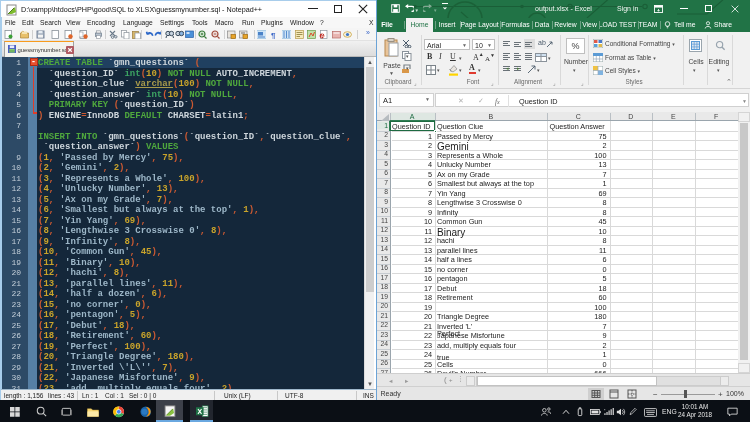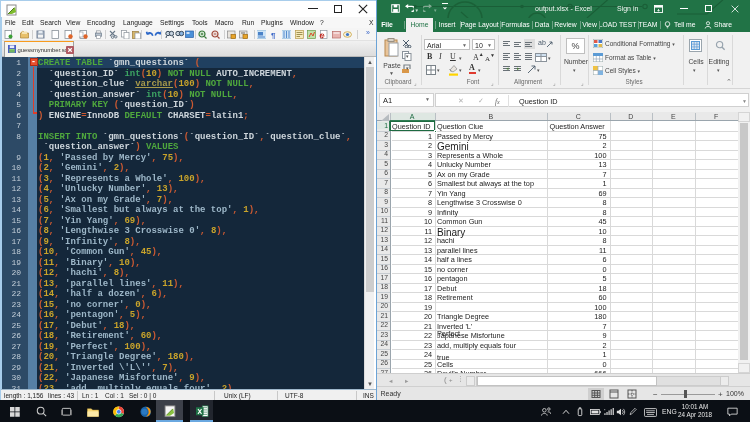--- a/index.html
+++ b/index.html
@@ -63,20 +63,21 @@
 </style></head>
 <body>
 
 <div id="npp" class="abs">
   <div id="npp-title" class="abs">
     <svg class="abs" style="left:5px;top:3px" width="12" height="12" viewBox="0 0 12 12">
       <rect x="1" y="1" width="9" height="10" fill="#fff" stroke="#8a8a8a" stroke-width="1"></rect>
       <path d="M2 10 L9 3 L10 8 L6 10 Z" fill="#7ebb2e"></path>
       <path d="M2 10 L8 4" stroke="#4e7a1e" stroke-width="1" fill="none"></path>
     </svg>
+    <span class="cap">D:\xampp\htdocs\PHP\good\SQL to XLSX\guessmynumber.sql - Notepad++</span>
     <span style="position:absolute;left:307px;top:7px;width:10px;height:1.2px;background:#222"></span>
     <span style="position:absolute;left:333px;top:3.5px;width:8px;height:8px;border:1.2px solid #222"></span>
     <svg class="abs" style="left:357px;top:3px" width="10" height="10" viewBox="0 0 12 12">
         <path d="M1 1 L11 11 M11 1 L1 11" stroke="#222" stroke-width="1.4"></path>
       </svg>
   </div>
   <div id="npp-menu" class="abs">
     <span style="left:4px">File</span>
       <span style="left:21px">Edit</span>
       <span style="left:39px">Search</span>

